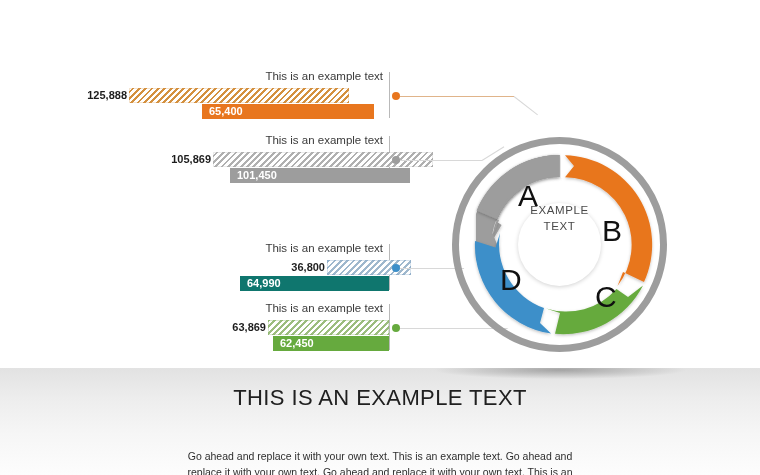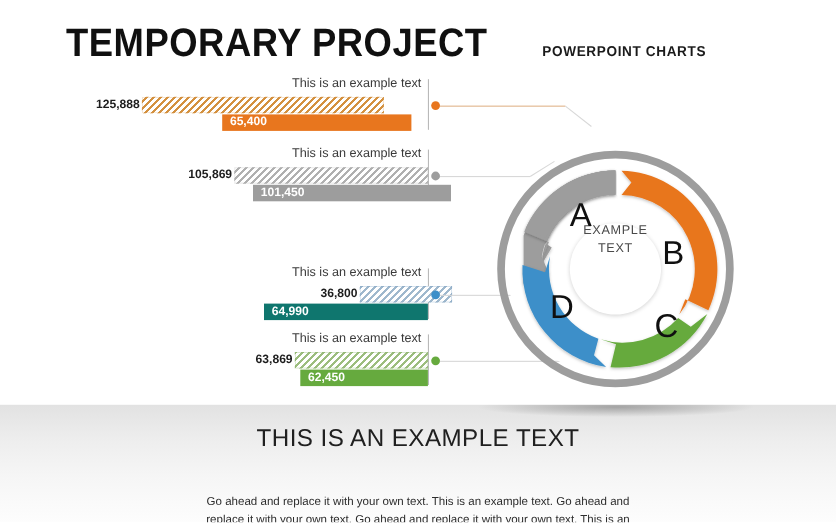--- a/index.html
+++ b/index.html
@@ -39,20 +39,21 @@
   .bar.solid .val{color:#ffffff;margin-left:7px;}
 
   
   .hatch-orange{
     background-image:repeating-linear-gradient(-45deg,#d4913f 0 2px,#ffffff 2px 4.5px);
     box-shadow:inset 0 0 0 1px rgba(212,145,63,.25);
   }
   .hatch-gray{
     background-image:repeating-linear-gradient(-45deg,#b0b0b0 0 2px,#ffffff 2px 4.5px);
     box-shadow:inset 0 0 0 1px rgba(170,170,170,.25);
+    padding-left:44px;
   }
   .hatch-blue{
     background-image:repeating-linear-gradient(-45deg,#9fb8cd 0 2px,#ffffff 2px 4.5px);
     box-shadow:inset 0 0 0 1px rgba(120,160,195,.3);
   }
   .hatch-green{
     background-image:repeating-linear-gradient(-45deg,#9cbd7e 0 2px,#ffffff 2px 4.5px);
     box-shadow:inset 0 0 0 1px rgba(130,175,95,.3);
   }
 
@@ -100,24 +101,20 @@
   .footer-body{
     position:absolute;left:180px;top:412px;width:400px;text-align:center;
     font-size:10.5px;color:#2e2e2e;line-height:1.5;margin-top:37px;
   }
 </style>
 </head>
 <body>
 
 <div class="slide">
 
-  <div class="header">
-    <div class="title">TEMPORARY PROJECT</div>
-    <div class="subtitle">POWERPOINT CHARTS</div>
-  </div>
 
   <div class="bars">
 
     <div class="bar-group" style="top:0px;">
       <div class="grp-label" style="left:250px;top:0px;width:133px;">This is an example text</div>
       <div class="axis-tick" style="left:389px;top:2px;height:46px;"></div>
       <div class="bar hatch hatch-orange" style="left:129px;top:18px;width:220px;">
         <span class="val">125,888</span>
       </div>
       <div class="bar solid" style="left:202px;top:34px;width:172px;background:#E8761E;">

